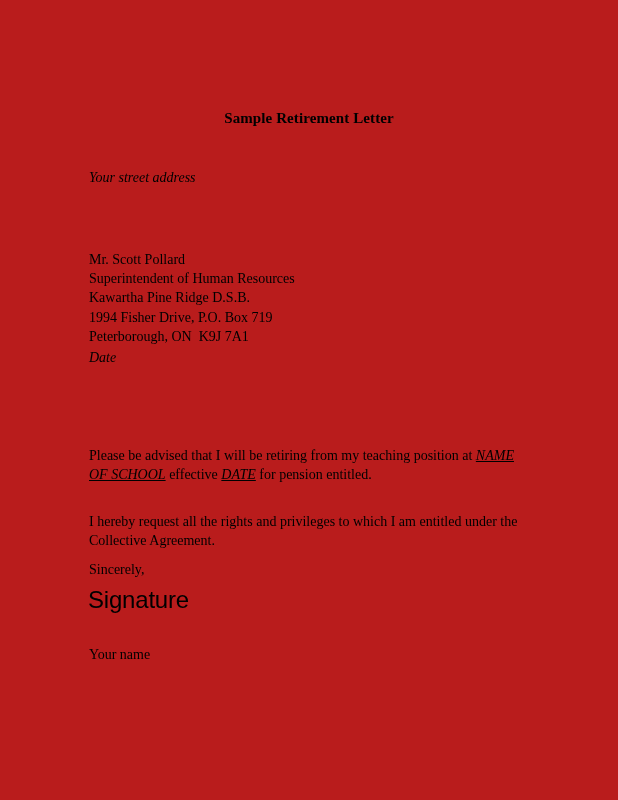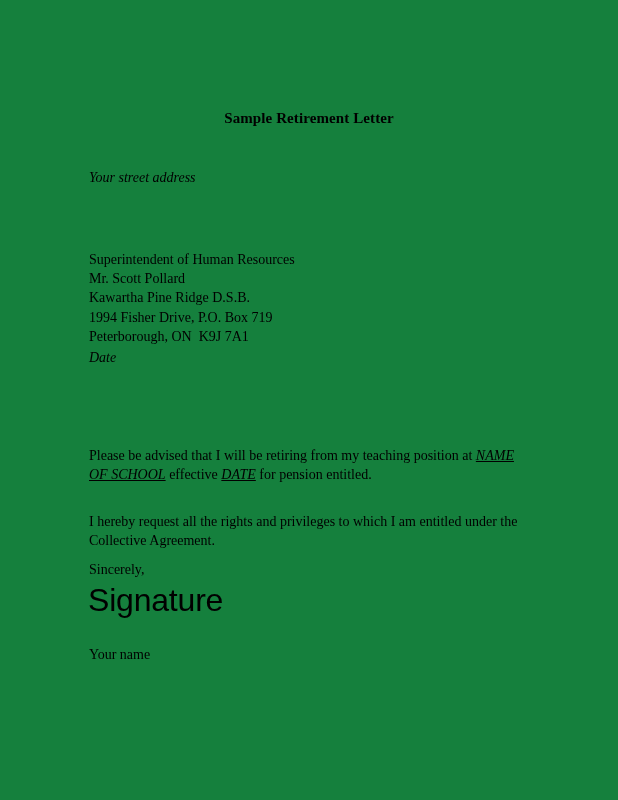--- a/index.html
+++ b/index.html
@@ -15,21 +15,21 @@
     color: #000000;
     overflow: hidden;
   }
 
   .page {
     position: absolute;
     left: 0;
     top: 0;
     width: 618px;
     height: 800px;
-    background: #15803d;
+    background: #b91c1c;
   }
 
   
   .doc-title {
     position: absolute;
     left: 0;
     top: 109px;
     width: 618px;
     text-align: center;
     font-weight: bold;
@@ -63,21 +63,21 @@
   .body-para-1      { top: 446px; }
   .body-para-2      { top: 512px; }
   .closing          { top: 560px; }
 
   .signature {
     position: absolute;
     left: 88px;
     top: 586px;
     width: 442px;
     font-family: "Liberation Sans", "DejaVu Sans", sans-serif;
-    font-size: 32px;
+    font-size: 24px;
     line-height: 28px;
     font-weight: normal;
     letter-spacing: -0.2px;
   }
 
   .your-name { top: 645px; }
 
   .line { display: block; white-space: pre; }
 </style>
 </head>
@@ -85,22 +85,22 @@
 
 <div class="page">
 
   <div class="doc-title">Sample Retirement Letter</div>
 
   <div class="block sender-address">
     <span class="line italic">Your street address</span>
   </div>
 
   <div class="block recipient">
+    <span class="line">Mr. Scott Pollard</span>
     <span class="line">Superintendent of Human Resources</span>
-    <span class="line">Mr. Scott Pollard</span>
     <span class="line">Kawartha Pine Ridge D.S.B.</span>
     <span class="line">1994 Fisher Drive, P.O. Box 719</span>
     <span class="line">Peterborough, ON  K9J 7A1</span>
   </div>
 
   <div class="block date-line">
     <span class="italic">Date</span>
   </div>
 
 

